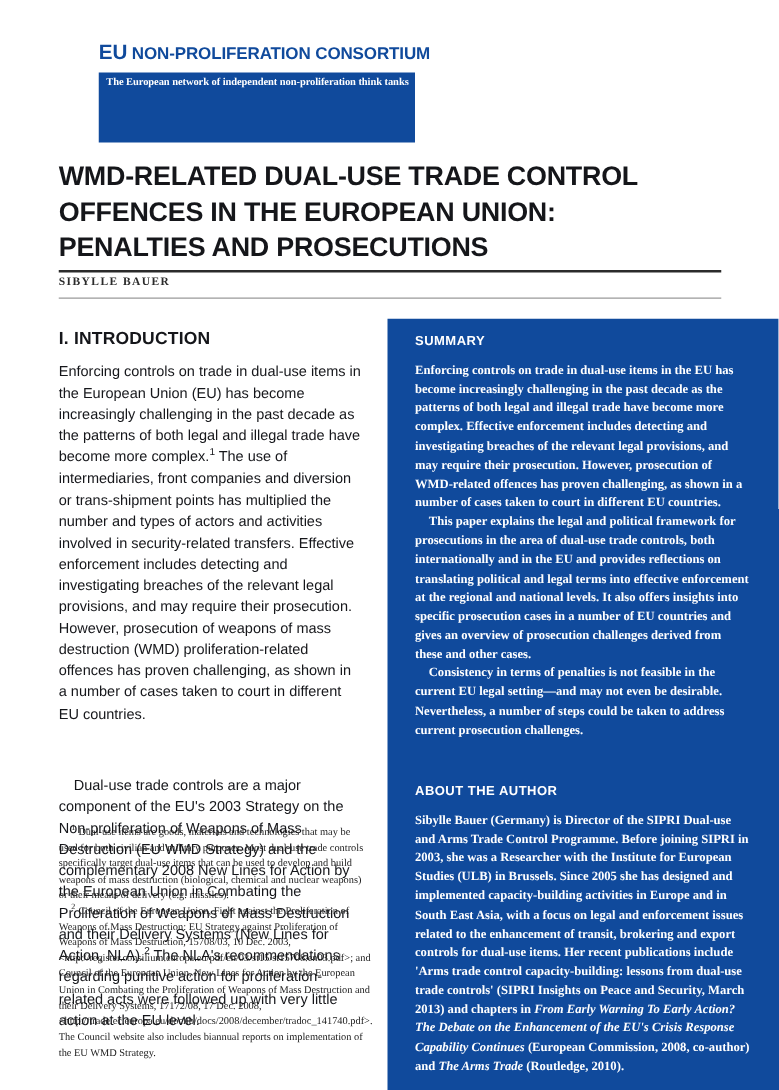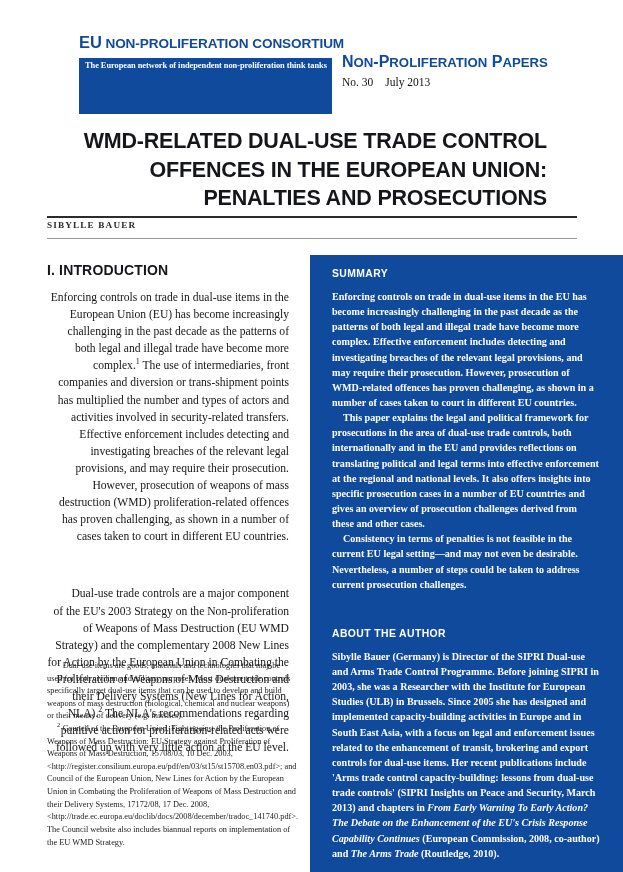--- a/index.html
+++ b/index.html
@@ -92,21 +92,20 @@
     left: 47px;
     top: 127px;
     width: 500px;
     font-family: "Liberation Sans", sans-serif;
     font-weight: bold;
     font-size: 21.5px;
     line-height: 1.33;
     letter-spacing: -0.2px;
     color: #15161a;
     margin: 0;
-    text-align: right;
   }
   .rule-top {
     position: absolute;
     left: 47px;
     top: 216px;
     width: 530px;
     height: 1.5px;
     background: #2b2b2b;
   }
   .rule-bot {
@@ -137,26 +136,26 @@
   }
   .section-heading {
     font-family: "Liberation Sans", sans-serif;
     font-weight: bold;
     font-size: 14px;
     letter-spacing: 0.15px;
     color: #15161a;
     margin: 0 0 11px 0;
   }
   .body-p {
-    font-family: Liberation Serif, serif;
+    font-family: Liberation Sans, sans-serif;
     font-size: 11.6px;
     line-height: 1.475;
     color: #15161a;
     margin: 0;
-    text-align: right;
+    text-align: left;
   }
   .body-p + .body-p { text-indent: 12px; margin-top: 40px; }
   .fn-ref {
     font-size: 8px;
     vertical-align: super;
     line-height: 0;
   }
 
   
   .footnotes {
@@ -217,24 +216,20 @@
 <div class="page">
 
   <div class="masthead">
 
     <div class="consortium-title"><span>EU</span><span class="sc">&nbsp;N<span style="font-size:13.6px">ON</span>-P<span style="font-size:13.6px">ROLIFERATION</span> C<span style="font-size:13.6px">ONSORTIUM</span></span></div>
 
     <div class="logo-block">
       <div class="logo-tagline">The European network of independent non-proliferation think tanks</div>
     </div>
 
-    <div class="series-block">
-      <div class="series-title">N<span class="sc">ON</span>-P<span class="sc">ROLIFERATION</span> P<span class="sc">APERS</span></div>
-      <div class="series-meta"><span>No. 30</span><span class="gap"></span><span>July 2013</span></div>
-    </div>
   </div>
 
   <h1 class="doc-title">
     <span>WMD-RELATED DUAL-USE TRADE CONTROL</span><br>
     <span>OFFENCES IN THE EUROPEAN UNION:</span><br>
     <span>PENALTIES AND PROSECUTIONS</span>
   </h1>
 
   <div class="rule-top"></div>
   <div class="author-line">SIBYLLE BAUER</div>

